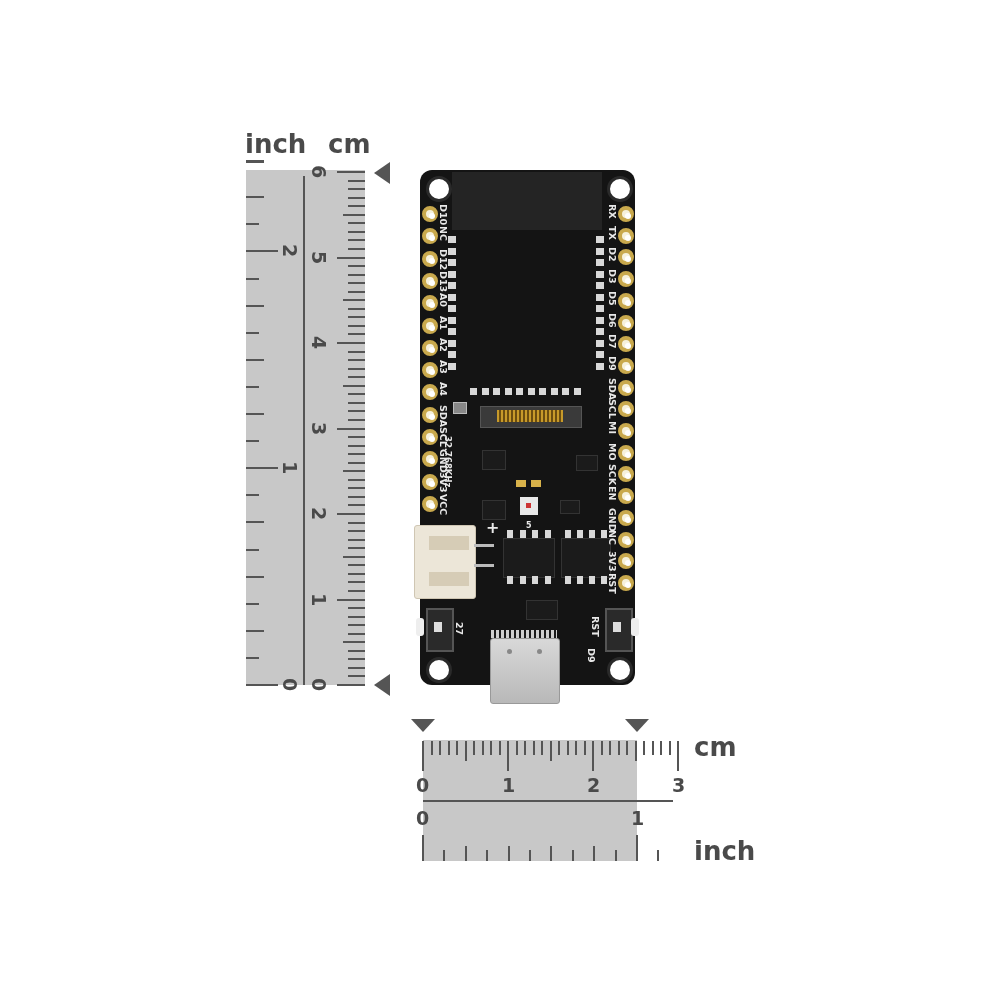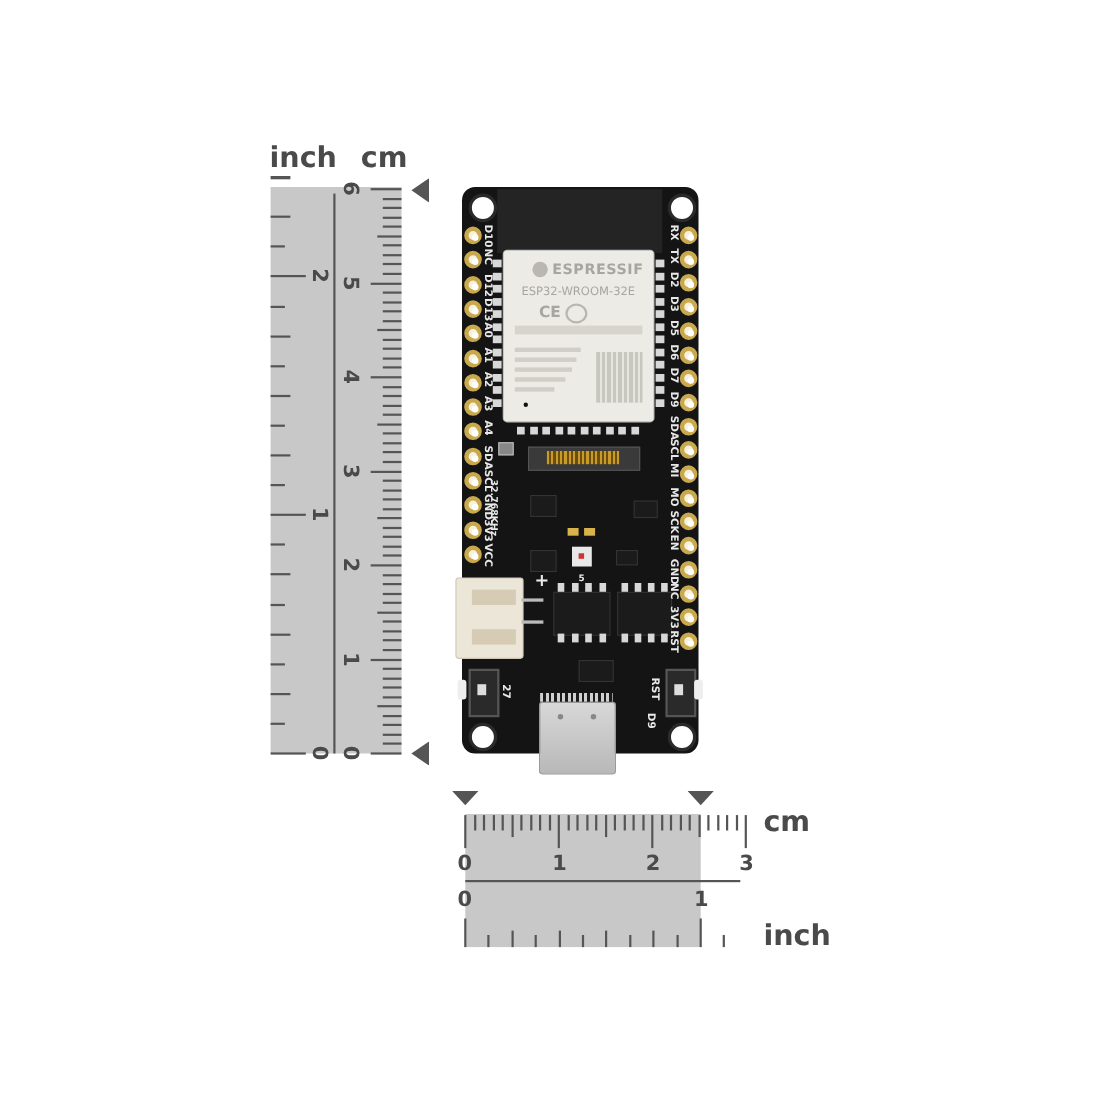--- a/index.html
+++ b/index.html
@@ -206,35 +206,20 @@
 
   <div class="abs" style="left:0;top:0;width:215px;height:515px;background:#141414;border-radius:12px;"></div>
 
   <div class="abs" style="left:6px;top:6px;width:20px;height:20px;border-radius:50%;background:#fff;border:3px solid #2a2a2a;"></div>
   <div class="abs" style="left:187px;top:6px;width:20px;height:20px;border-radius:50%;background:#fff;border:3px solid #2a2a2a;"></div>
   <div class="abs" style="left:6px;top:487px;width:20px;height:20px;border-radius:50%;background:#fff;border:3px solid #2a2a2a;"></div>
   <div class="abs" style="left:187px;top:487px;width:20px;height:20px;border-radius:50%;background:#fff;border:3px solid #2a2a2a;"></div>
 
   <div class="abs" style="left:32px;top:2px;width:150px;height:58px;background:#242424;"></div>
 
-  <div class="abs" style="left:38px;top:58px;width:136px;height:155px;background:#ecebe6;border-radius:3px;box-shadow:0 0 0 1px #bbb;">
-    <div class="abs" style="left:26px;top:10px;width:14px;height:14px;border-radius:50%;background:#b9b7b0;"></div>
-    <span class="abs" style="left:44px;top:10px;font-size:13px;font-weight:bold;color:#a8a6a0;letter-spacing:0.5px;">ESPRESSIF</span>
-    <span class="abs" style="left:16px;top:31px;font-size:10.5px;color:#a8a6a0;">ESP32-WROOM-32E</span>
-    <span class="abs" style="left:32px;top:48px;font-size:14px;color:#a8a6a0;font-weight:bold;">CE</span>
-    <div class="abs" style="left:56px;top:48px;width:16px;height:14px;border-radius:50%;border:2px solid #b9b7b0;"></div>
-    <div class="abs" style="left:10px;top:68px;width:116px;height:8px;background:#d6d4cd;"></div>
-    <div class="abs" style="left:10px;top:88px;width:60px;height:4px;background:#d0cec7;"></div>
-    <div class="abs" style="left:10px;top:97px;width:56px;height:4px;background:#d0cec7;"></div>
-    <div class="abs" style="left:10px;top:106px;width:52px;height:4px;background:#d0cec7;"></div>
-    <div class="abs" style="left:10px;top:115px;width:46px;height:4px;background:#d0cec7;"></div>
-    <div class="abs" style="left:10px;top:124px;width:36px;height:4px;background:#d0cec7;"></div>
-    <div class="abs" style="left:18px;top:138px;width:4px;height:4px;border-radius:50%;background:#111;"></div>
-    <div class="abs" style="left:84px;top:92px;width:42px;height:46px;background:repeating-linear-gradient(90deg,#c4c2bb 0 3px,#e6e5e0 3px 5px),#ddd;opacity:0.9;"></div>
-  </div>
 
   <div id="module-pins">
       <div class="smd" style="left: 28px; top: 66px; width: 8px; height: 7px;"></div>
       <div class="smd" style="left: 176px; top: 66px; width: 8px; height: 7px;"></div>
       <div class="smd" style="left: 28px; top: 77.5px; width: 8px; height: 7px;"></div>
       <div class="smd" style="left: 176px; top: 77.5px; width: 8px; height: 7px;"></div>
       <div class="smd" style="left: 28px; top: 89px; width: 8px; height: 7px;"></div>
       <div class="smd" style="left: 176px; top: 89px; width: 8px; height: 7px;"></div>
       <div class="smd" style="left: 28px; top: 100.5px; width: 8px; height: 7px;"></div>
       <div class="smd" style="left: 176px; top: 100.5px; width: 8px; height: 7px;"></div>

